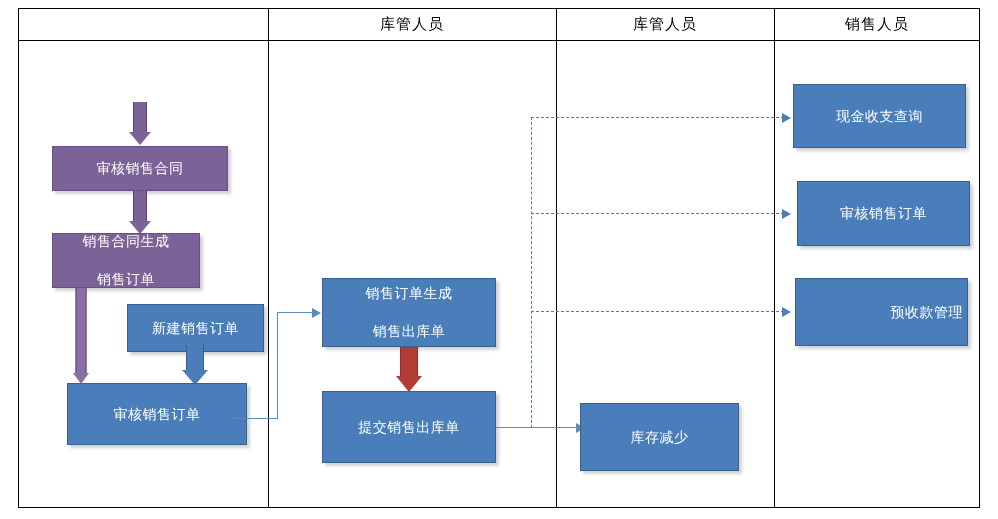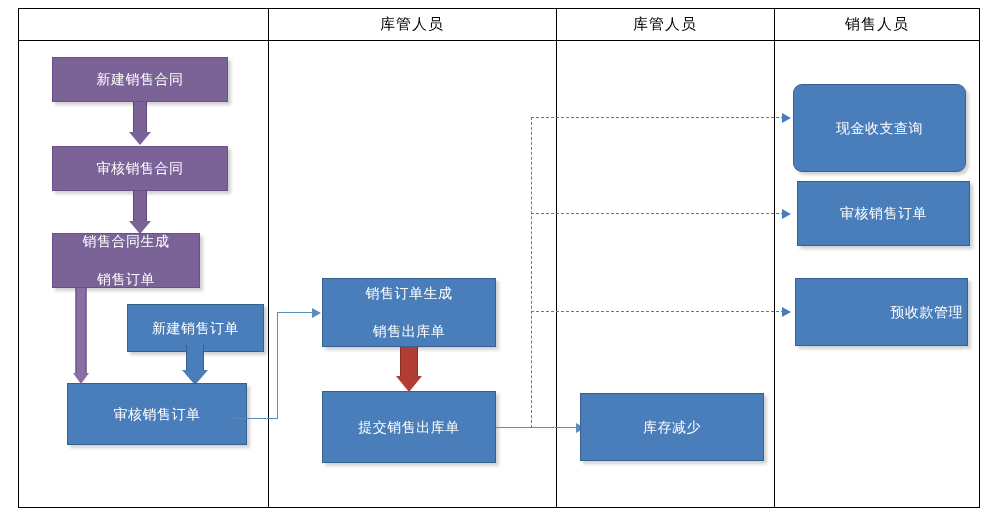--- a/index.html
+++ b/index.html
@@ -51,23 +51,20 @@
   <div class="frame"></div>
   <div class="hdr-rule"></div>
   <div class="vrule" style="left:268px;"></div>
   <div class="vrule" style="left:556px;"></div>
   <div class="vrule" style="left:774px;"></div>
 
   <div class="lane-title" style="left:268px;width:288px;">库管人员</div>
   <div class="lane-title" style="left:556px;width:218px;">库管人员</div>
   <div class="lane-title" style="left:774px;width:206px;">销售人员</div>
 
-  <div class="node purple" style="left:52px;top:57px;width:176px;height:45px;">
-    <span>新建销售合同</span>
-  </div>
 
   <div class="varrow ar-purple" style="left:124px;top:102px;width:32px;height:43px;">
     <div class="shaft" style="width:12px;height:31px;"></div>
     <div class="head"></div>
   </div>
 
   <div class="node purple" style="left:52px;top:146px;width:176px;height:45px;">
     <span>审核销售合同</span>
   </div>
 
@@ -118,36 +115,36 @@
     <div class="head"></div>
   </div>
 
   <div class="node blue" style="left:322px;top:391px;width:174px;height:72px;">
     <span>提交销售出库单</span>
   </div>
 
   <div class="seg h" style="left:496px;top:427px;width:82px;"></div>
   <div class="tip" style="left:576px;top:423px;"></div>
 
-  <div class="node blue" style="left:580px;top:393px;width:184px;height:68px;">
+  <div class="node blue" style="left:580px;top:403px;width:159px;height:68px;">
     <span>库存减少</span>
   </div>
 
   <div class="dash-v" style="left:531px;top:117px;height:311px;"></div>
 
   <div class="dash-h" style="left:531px;top:117px;width:258px;"></div>
   <div class="tip" style="left:782px;top:113px;border-left-color:#4a7ebb;"></div>
 
   <div class="dash-h" style="left:531px;top:213px;width:258px;"></div>
   <div class="tip" style="left:782px;top:209px;border-left-color:#4a7ebb;"></div>
 
   <div class="dash-h" style="left:531px;top:311px;width:258px;"></div>
   <div class="tip" style="left:782px;top:307px;border-left-color:#4a7ebb;"></div>
 
-  <div class="node blue" style="left:793px;top:84px;width:173px;height:88px;border-radius:9px;">
+  <div class="node blue" style="left:793px;top:84px;width:173px;height:64px;">
     <span>现金收支查询</span>
   </div>
 
   <div class="node blue" style="left:797px;top:181px;width:173px;height:65px;">
     <span>审核销售订单</span>
   </div>
 
   <div class="node blue" style="left:795px;top:278px;width:173px;height:68px;justify-content:flex-end;">
     <span>预收款管理</span>
   </div>

